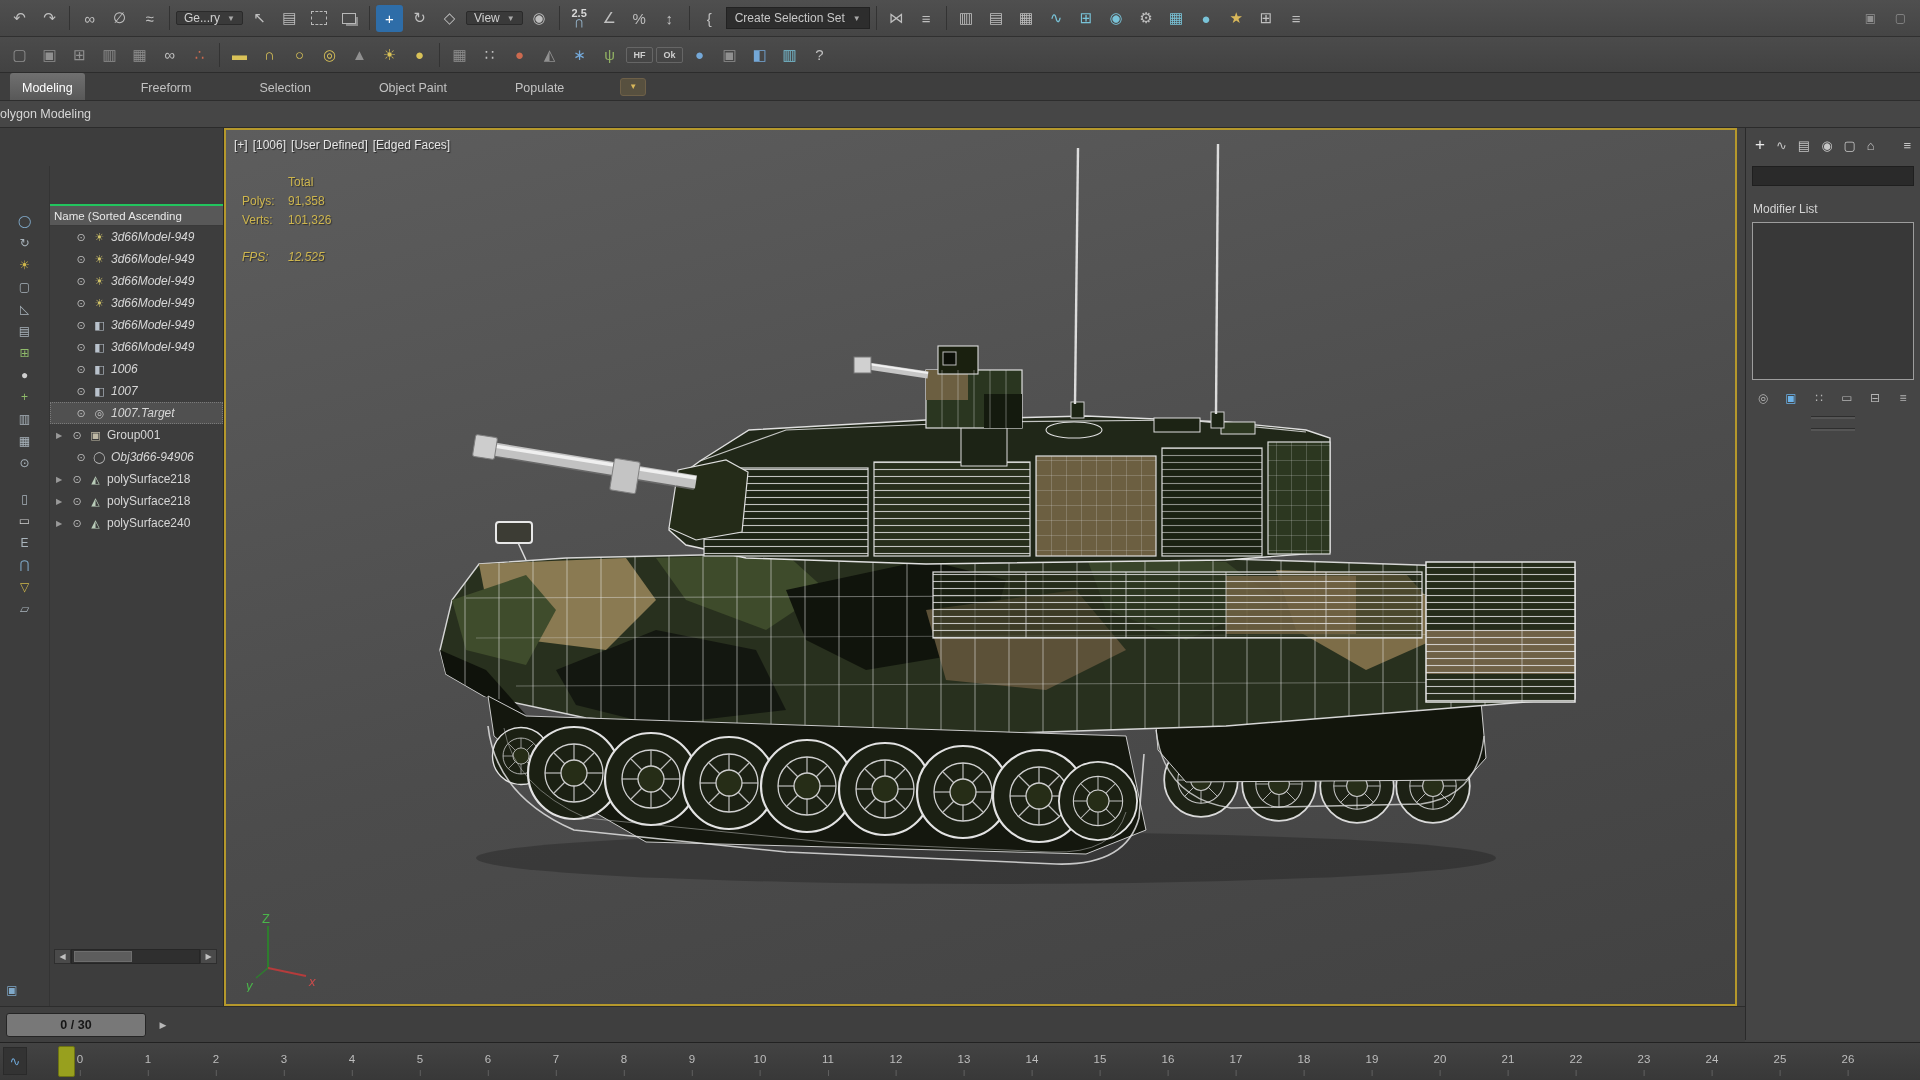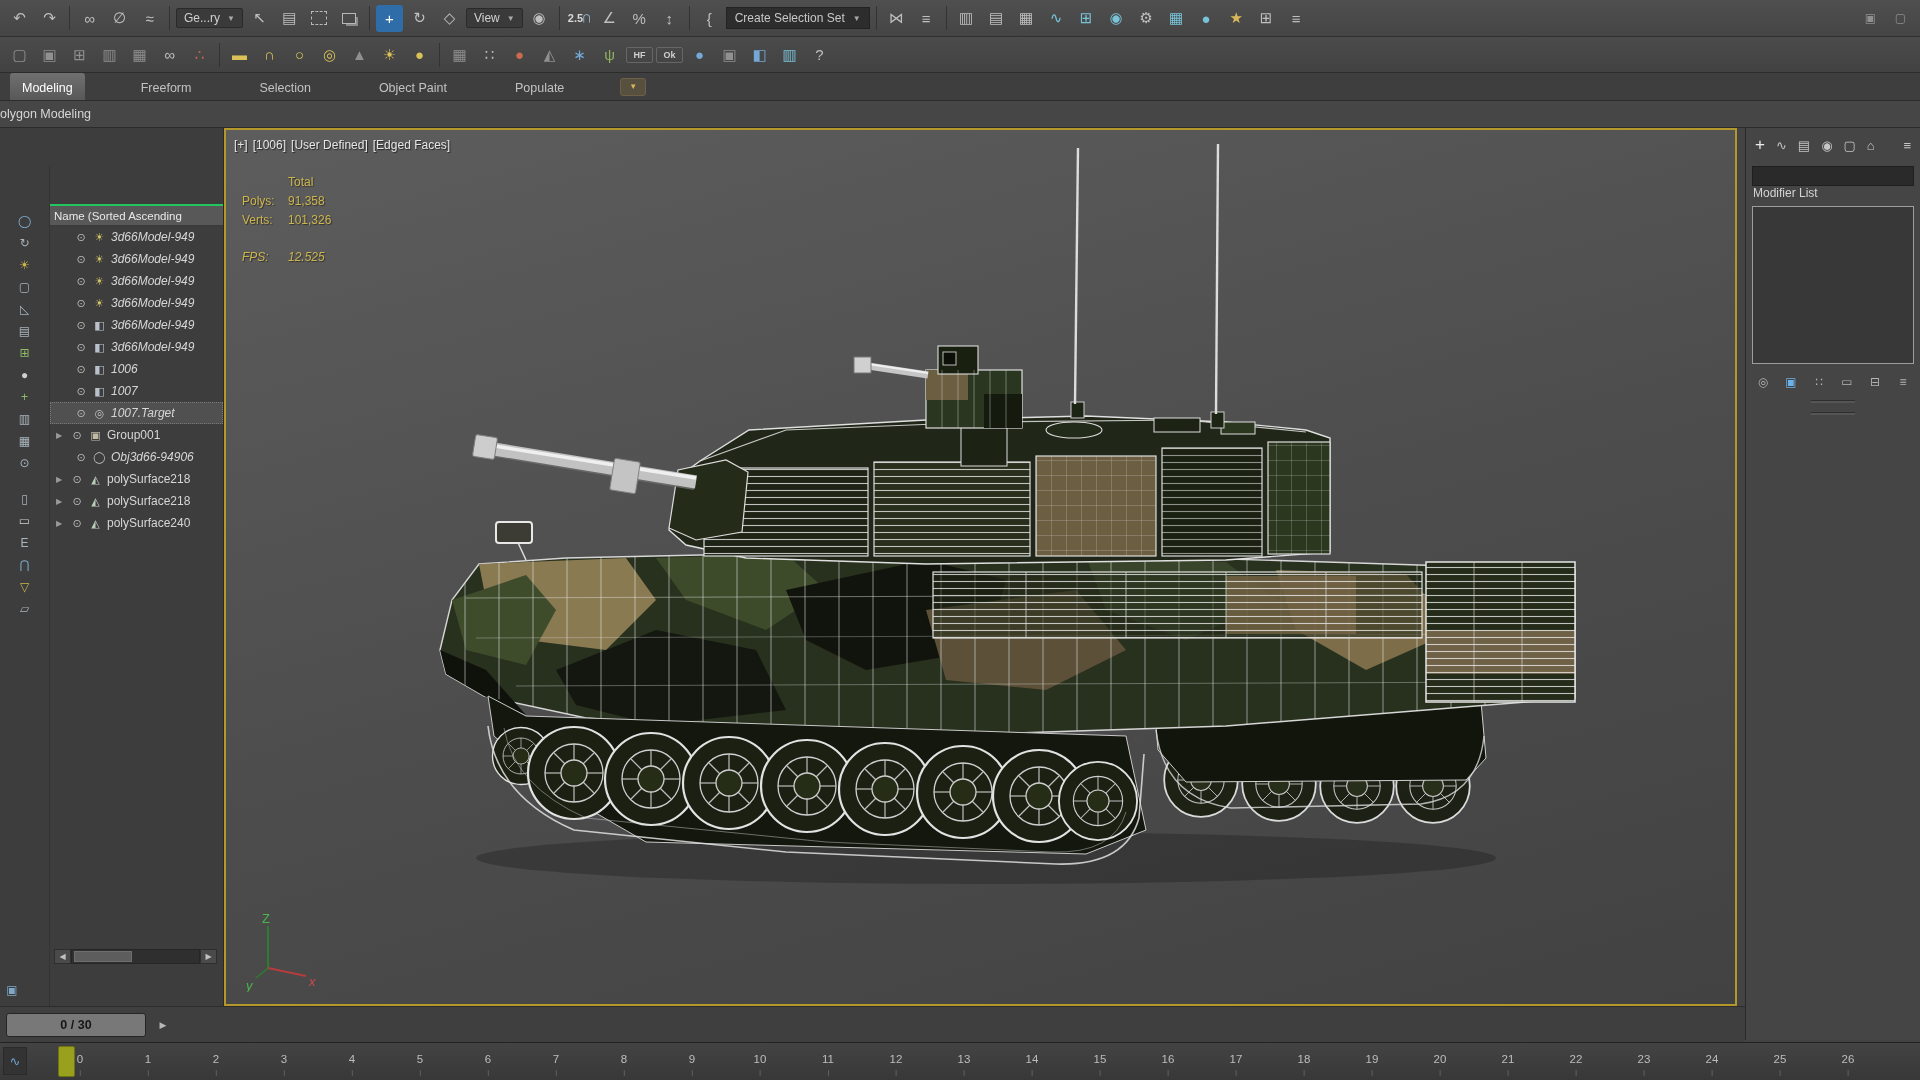--- a/index.html
+++ b/index.html
@@ -9,24 +9,24 @@
 
   
   .tbar{position:absolute;left:0;width:1920px;display:flex;align-items:center;gap:3px;padding:0 6px;}
   .row1{top:0;height:37px;background:linear-gradient(#4f4f4f,#454545);border-bottom:1px solid #303030;}
   .row2{top:37px;height:36px;background:linear-gradient(#4b4b4b,#424242);border-bottom:1px solid #2c2c2c;}
   .ticon{width:27px;height:27px;display:flex;align-items:center;justify-content:center;font-size:15px;color:#bfbfbf;border-radius:3px;flex:none;}
   .ticon.sm{font-size:12px;}
   .ticon.active{background:#2e6da8;color:#fff;}
   .tsep{width:1px;height:24px;background:#333;margin:0 3px;flex:none;}
   .tspacer{flex:1;}
-  .tdrop{height:20px;background:#3a3a3a;border:1px solid #2a2a2a;border-radius:2px;display:flex;align-items:center;gap:7px;padding:0 7px;color:#d0d0d0;font-size:12px;flex:none;}
+  .tdrop{height:14px;background:#3a3a3a;border:1px solid #2a2a2a;border-radius:2px;display:flex;align-items:center;gap:7px;padding:0 7px;color:#d0d0d0;font-size:12px;flex:none;}
   .tfield{height:22px;background:#2d2d2d;border:1px solid #222;display:flex;align-items:center;gap:8px;padding:0 8px;color:#c8c8c8;font-size:12px;flex:none;min-width:134px;}
   .chev{font-size:8px;color:#a8a8a8;}
-  .snap{line-height:1;}
+  .snap{flex-direction:column;line-height:1;}
   .snapnum{font-size:11px;font-weight:bold;color:#d8d8d8;}
   .snapmag{font-size:9px;color:#9fc0d8;}
   .dashedbox::before{content:"";width:14px;height:12px;border:1px dashed #b8b8b8;display:block;}
   .twobox::before{content:"";width:12px;height:9px;border:1px solid #b8b8b8;box-shadow:3px 3px 0 -1px #8a8a8a;display:block;}
   .teal{color:#79c3d8;}.gold{color:#d8b75a;}.redc{color:#cc6a4f;}.greenc{color:#8fae62;}
   .yellowc{color:#d9c258;}.bluec{color:#74a8d8;}.dim{color:#909090;}
   .badge{font-size:9px;font-weight:bold;color:#cfcfcf;border:1px solid #666;border-radius:2px;width:40px;height:16px;display:flex;align-items:center;justify-content:center;}
 
   
   .ribbon-tabs{position:absolute;top:73px;left:0;width:1920px;height:28px;background:#3e3e3e;border-bottom:1px solid #2d2d2d;display:flex;align-items:stretch;gap:44px;padding-left:10px;}
@@ -74,21 +74,21 @@
   .ax.x{fill:#cc4b4b;}
   .ax.y{fill:#4ab54a;}
 
   
   .right-panel{position:absolute;left:1745px;top:128px;width:175px;height:912px;background:#454545;border-left:1px solid #2a2a2a;}
   .rp-tabs{height:34px;display:flex;align-items:center;gap:11px;padding:0 9px;}
   .rp-tab{color:#c6c6c6;font-size:13px;flex:none;}
   .rp-tab.plus{font-size:17px;color:#ececec;}
   .rp-tab.last{margin-left:auto;}
   .rp-name{margin:4px 6px 0;height:20px;background:#2a2a2a;border:1px solid #1f1f1f;}
-  .rp-modlist{display:flex;align-items:center;padding:0 7px 6px;color:#d4d4d4;font-size:12px;}
+  .rp-modlist{display:flex;align-items:center;padding:16px 7px 6px;color:#d4d4d4;font-size:12px;}
   .rp-stack{margin:0 6px;height:158px;background:#383838;border:1px solid #9d9d9d;}
   .rp-icons{display:flex;gap:8px;padding:9px 7px 0;}
   .rp-icon{width:20px;height:18px;display:flex;align-items:center;justify-content:center;color:#b5b5b5;font-size:12px;flex:none;}
   .rp-icon.blue{color:#6cb2e8;}
   .rp-icon.last{margin-left:auto;}
   .rp-grip{width:44px;height:3px;background:#555;border-top:1px solid #2e2e2e;margin:9px auto 0;}
 
   
   .bottom-strip{position:absolute;left:0;top:1006px;width:1745px;height:36px;background:#3f3f3f;border-top:1px solid #2c2c2c;display:flex;align-items:center;}
   .frame-pill{margin-left:6px;width:140px;height:24px;background:#787878;border:1px solid #252525;border-radius:3px;color:#161616;font-size:12.5px;font-weight:bold;display:flex;align-items:center;justify-content:center;}

